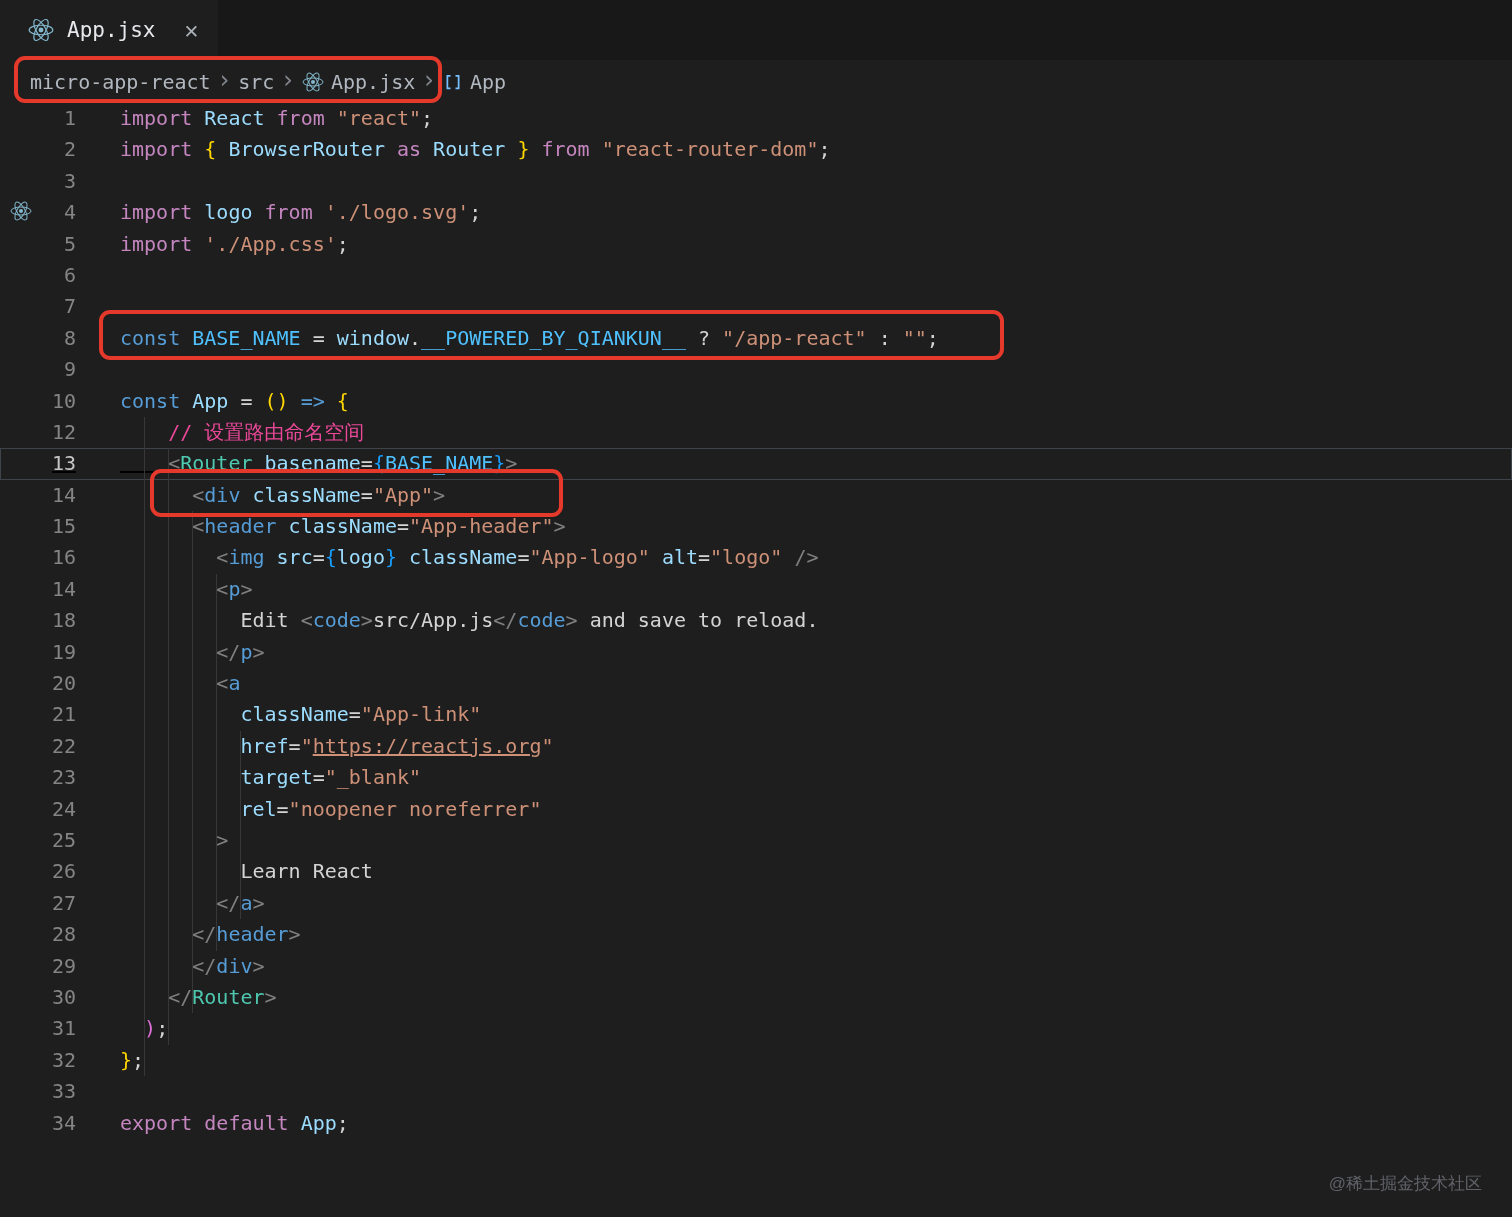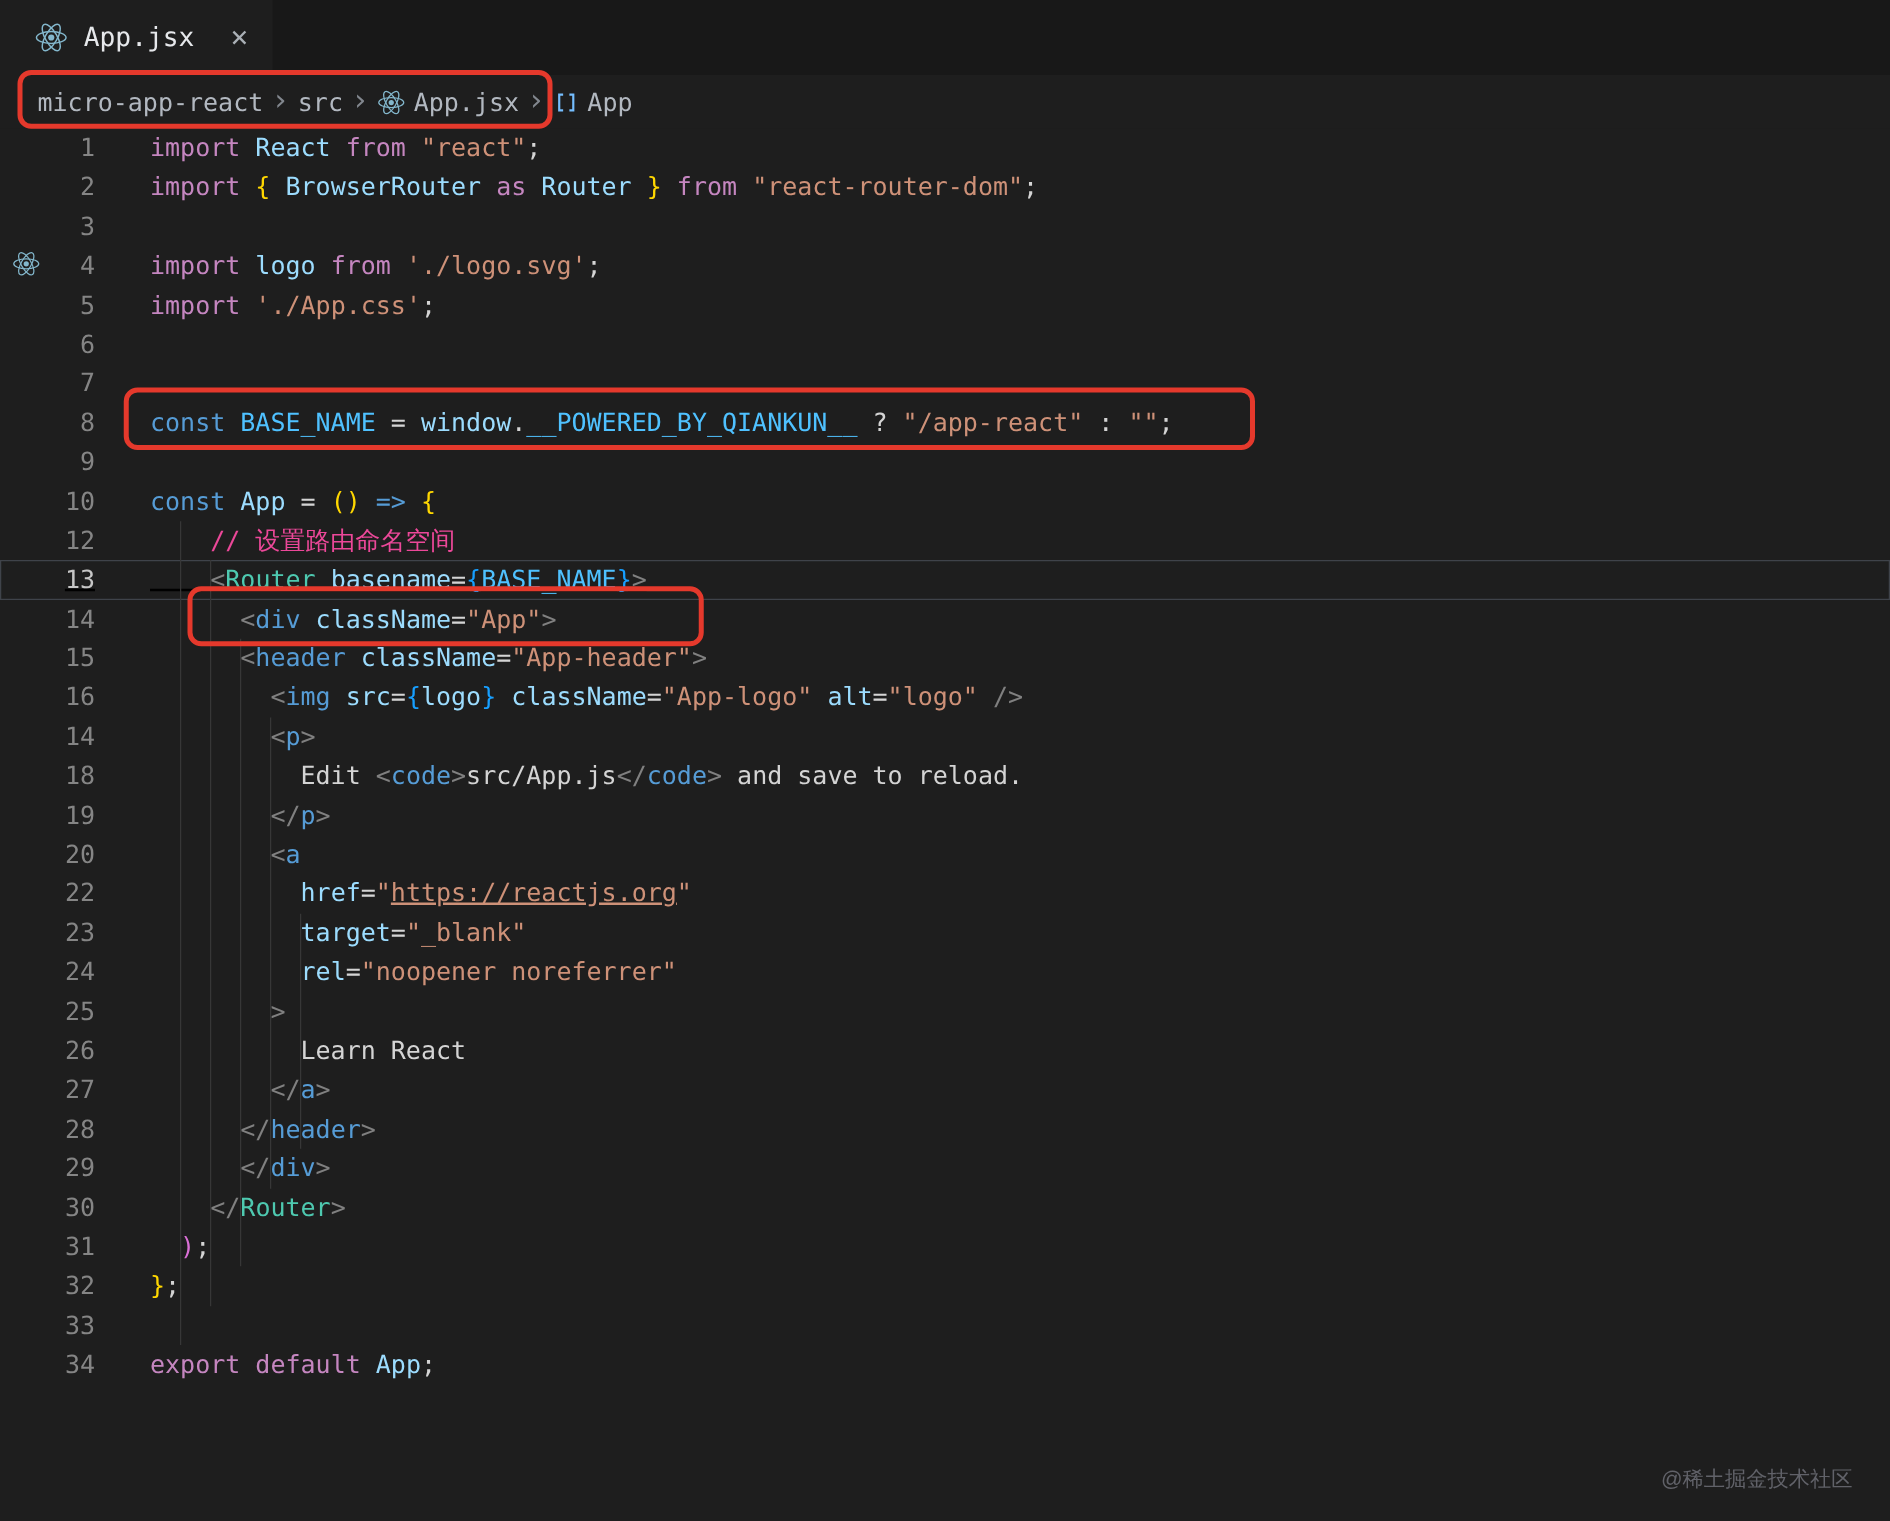--- a/index.html
+++ b/index.html
@@ -136,20 +136,21 @@
         <div class="code-line"><span class="gutter">10</span><span class="line-content"><span style="color: rgb(86, 156, 214);">const </span><span style="color: rgb(156, 220, 254);">App </span><span style="color: rgb(212, 212, 212);">= </span><span style="color: rgb(255, 215, 0);">()</span><span style="color: rgb(212, 212, 212);"> </span><span style="color: rgb(86, 156, 214);">=&gt;</span><span style="color: rgb(212, 212, 212);"> </span><span style="color: rgb(255, 215, 0);">{</span></span></div>
         <div class="code-line"><span class="gutter">12</span><span class="line-content"><span style="color: #ec4899;">    // 设置路由命名空间</span></span></div>
         <div class="code-line active"><span class="gutter">13</span><span class="line-content"><span style="color: rgb(212, 212, 212);">    </span><span style="color: rgb(128, 128, 128);">&lt;</span><span style="color: rgb(78, 201, 176);">Router </span><span style="color: rgb(156, 220, 254);">basename</span><span style="color: rgb(212, 212, 212);">=</span><span style="color: rgb(23, 159, 255);">{</span><span style="color: rgb(79, 193, 255);">BASE_NAME</span><span style="color: rgb(23, 159, 255);">}</span><span style="color: rgb(128, 128, 128);">&gt;</span></span></div>
         <div class="code-line"><span class="gutter">14</span><span class="line-content"><span style="color: rgb(212, 212, 212);">      </span><span style="color: rgb(128, 128, 128);">&lt;</span><span style="color: rgb(86, 156, 214);">div </span><span style="color: rgb(156, 220, 254);">className</span><span style="color: rgb(212, 212, 212);">=</span><span style="color: rgb(206, 145, 120);">"App"</span><span style="color: rgb(128, 128, 128);">&gt;</span></span></div>
         <div class="code-line"><span class="gutter">15</span><span class="line-content"><span style="color: rgb(212, 212, 212);">      </span><span style="color: rgb(128, 128, 128);">&lt;</span><span style="color: rgb(86, 156, 214);">header </span><span style="color: rgb(156, 220, 254);">className</span><span style="color: rgb(212, 212, 212);">=</span><span style="color: rgb(206, 145, 120);">"App-header"</span><span style="color: rgb(128, 128, 128);">&gt;</span></span></div>
         <div class="code-line"><span class="gutter">16</span><span class="line-content"><span style="color: rgb(212, 212, 212);">        </span><span style="color: rgb(128, 128, 128);">&lt;</span><span style="color: rgb(86, 156, 214);">img </span><span style="color: rgb(156, 220, 254);">src</span><span style="color: rgb(212, 212, 212);">=</span><span style="color: rgb(23, 159, 255);">{</span><span style="color: rgb(156, 220, 254);">logo</span><span style="color: rgb(23, 159, 255);">}</span><span style="color: rgb(212, 212, 212);"> </span><span style="color: rgb(156, 220, 254);">className</span><span style="color: rgb(212, 212, 212);">=</span><span style="color: rgb(206, 145, 120);">"App-logo" </span><span style="color: rgb(156, 220, 254);">alt</span><span style="color: rgb(212, 212, 212);">=</span><span style="color: rgb(206, 145, 120);">"logo" </span><span style="color: rgb(128, 128, 128);">/&gt;</span></span></div>
         <div class="code-line"><span class="gutter">14</span><span class="line-content"><span style="color: rgb(212, 212, 212);">        </span><span style="color: rgb(128, 128, 128);">&lt;</span><span style="color: rgb(86, 156, 214);">p</span><span style="color: rgb(128, 128, 128);">&gt;</span></span></div>
         <div class="code-line"><span class="gutter">18</span><span class="line-content"><span style="color: rgb(212, 212, 212);">          Edit </span><span style="color: rgb(128, 128, 128);">&lt;</span><span style="color: rgb(86, 156, 214);">code</span><span style="color: rgb(128, 128, 128);">&gt;</span><span style="color: rgb(212, 212, 212);">src/App.js</span><span style="color: rgb(128, 128, 128);">&lt;/</span><span style="color: rgb(86, 156, 214);">code</span><span style="color: rgb(128, 128, 128);">&gt;</span><span style="color: rgb(212, 212, 212);"> and save to reload.</span></span></div>
         <div class="code-line"><span class="gutter">19</span><span class="line-content"><span style="color: rgb(212, 212, 212);">        </span><span style="color: rgb(128, 128, 128);">&lt;/</span><span style="color: rgb(86, 156, 214);">p</span><span style="color: rgb(128, 128, 128);">&gt;</span></span></div>
         <div class="code-line"><span class="gutter">20</span><span class="line-content"><span style="color: rgb(212, 212, 212);">        </span><span style="color: rgb(128, 128, 128);">&lt;</span><span style="color: rgb(86, 156, 214);">a</span></span></div>
+        <div class="code-line"><span class="gutter">21</span><span class="line-content"><span style="color: rgb(212, 212, 212);">          </span><span style="color: rgb(156, 220, 254);">className</span><span style="color: rgb(212, 212, 212);">=</span><span style="color: rgb(206, 145, 120);">"App-link"</span></span></div>
         <div class="code-line"><span class="gutter">22</span><span class="line-content"><span style="color: rgb(212, 212, 212);">          </span><span style="color: rgb(156, 220, 254);">href</span><span style="color: rgb(212, 212, 212);">=</span><span style="color: rgb(206, 145, 120);">"</span><span style="color: rgb(206, 145, 120); text-decoration: underline;">https://reactjs.org</span><span style="color: rgb(206, 145, 120);">"</span></span></div>
         <div class="code-line"><span class="gutter">23</span><span class="line-content"><span style="color: rgb(212, 212, 212);">          </span><span style="color: rgb(156, 220, 254);">target</span><span style="color: rgb(212, 212, 212);">=</span><span style="color: rgb(206, 145, 120);">"_blank"</span></span></div>
         <div class="code-line"><span class="gutter">24</span><span class="line-content"><span style="color: rgb(212, 212, 212);">          </span><span style="color: rgb(156, 220, 254);">rel</span><span style="color: rgb(212, 212, 212);">=</span><span style="color: rgb(206, 145, 120);">"noopener noreferrer"</span></span></div>
         <div class="code-line"><span class="gutter">25</span><span class="line-content"><span style="color: rgb(212, 212, 212);">        </span><span style="color: rgb(128, 128, 128);">&gt;</span></span></div>
         <div class="code-line"><span class="gutter">26</span><span class="line-content"><span style="color: rgb(212, 212, 212);">          Learn React</span></span></div>
         <div class="code-line"><span class="gutter">27</span><span class="line-content"><span style="color: rgb(212, 212, 212);">        </span><span style="color: rgb(128, 128, 128);">&lt;/</span><span style="color: rgb(86, 156, 214);">a</span><span style="color: rgb(128, 128, 128);">&gt;</span></span></div>
         <div class="code-line"><span class="gutter">28</span><span class="line-content"><span style="color: rgb(212, 212, 212);">      </span><span style="color: rgb(128, 128, 128);">&lt;/</span><span style="color: rgb(86, 156, 214);">header</span><span style="color: rgb(128, 128, 128);">&gt;</span></span></div>
         <div class="code-line"><span class="gutter">29</span><span class="line-content"><span style="color: rgb(212, 212, 212);">      </span><span style="color: rgb(128, 128, 128);">&lt;/</span><span style="color: rgb(86, 156, 214);">div</span><span style="color: rgb(128, 128, 128);">&gt;</span></span></div>
         <div class="code-line"><span class="gutter">30</span><span class="line-content"><span style="color: rgb(212, 212, 212);">    </span><span style="color: rgb(128, 128, 128);">&lt;/</span><span style="color: rgb(78, 201, 176);">Router</span><span style="color: rgb(128, 128, 128);">&gt;</span></span></div>
         <div class="code-line"><span class="gutter">31</span><span class="line-content"><span style="color: rgb(212, 212, 212);">  </span><span style="color: rgb(218, 112, 214);">)</span><span style="color: rgb(212, 212, 212);">;</span></span></div>

